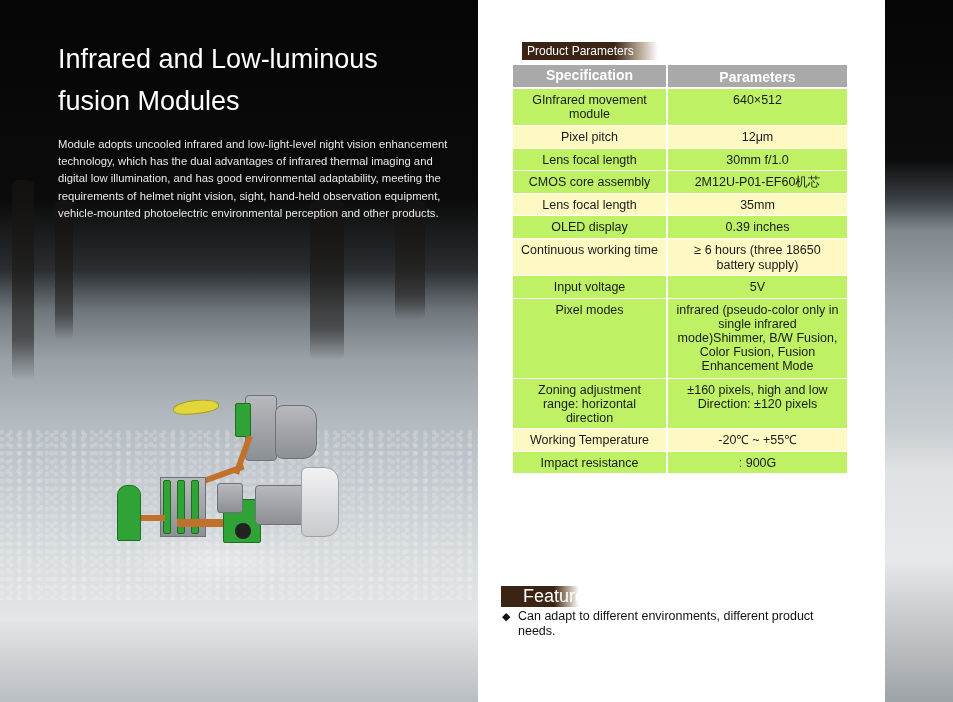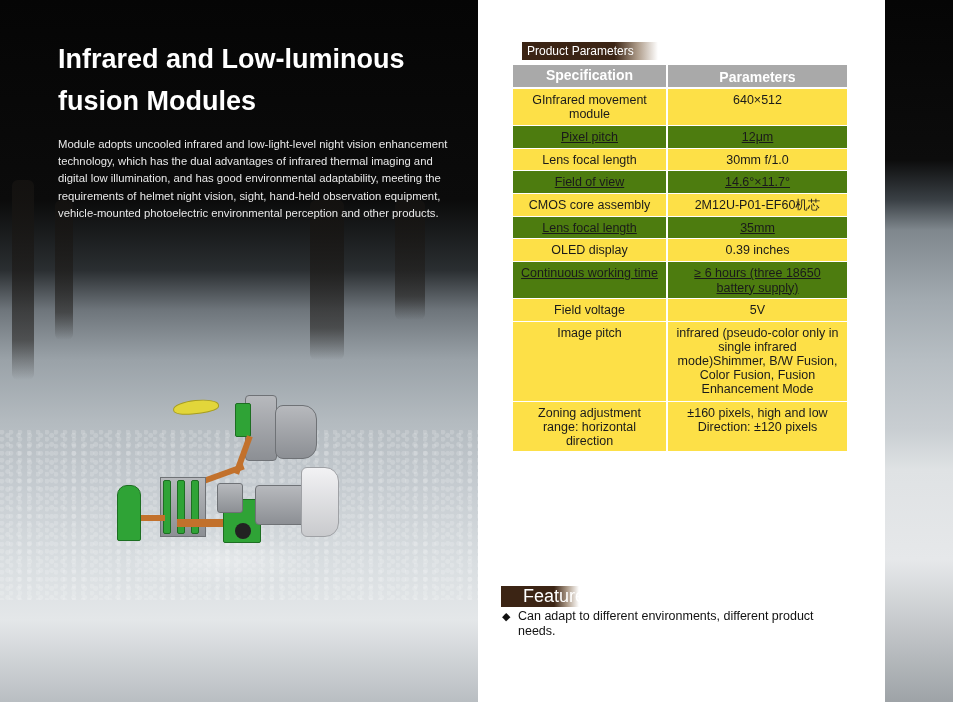--- a/index.html
+++ b/index.html
@@ -22,21 +22,21 @@
     position: absolute; left: 0; top: 430px; width: 478px; height: 170px;
     background:
       radial-gradient(circle at 20% 30%, rgba(255,255,255,0.25) 0 2px, transparent 3px),
       radial-gradient(circle at 70% 60%, rgba(255,255,255,0.25) 0 2px, transparent 3px);
     background-size: 9px 7px, 11px 9px;
     opacity: 0.7;
   }
   .hero-title {
     position: absolute; left: 58px; top: 38px; width: 400px;
     color: #ffffff; font-family: "Liberation Sans", sans-serif;
-    font-size: 27px; line-height: 42px; font-weight: bold;
+    font-size: 27px; line-height: 42px; font-weight: normal;
   }
   .hero-desc {
     position: absolute; left: 58px; top: 136px; width: 392px;
     color: #e8e8e8; font-family: "Liberation Sans", sans-serif;
     font-size: 11.3px; line-height: 17.2px;
   }
 
   
   .module { position: absolute; left: 105px; top: 385px; width: 270px; height: 160px; }
   .module div { position: absolute; }
@@ -77,22 +77,22 @@
     border-right: 2px solid #ffffff; border-bottom: 2px solid #ffffff;
   }
   table.spec th.c1 { width: 155px; vertical-align: top; line-height: 20px; }
   table.spec th.c2 { width: 179px; vertical-align: bottom; line-height: 20px; border-right: none; }
   table.spec td {
     text-align: center; vertical-align: top; line-height: 14.2px;
     padding: 4px 6px 3px 6px;
     border-right: 2px solid #ffffff; border-bottom: 1px solid #ffffff;
   }
   table.spec td.c2 { border-right: none; text-align: center; }
-  table.spec tr.odd td { background: #fde047; }
-  table.spec tr.even td { background: #4d7c0f; text-decoration: underline; }
+  table.spec tr.odd td { background: #bef264; }
+  table.spec tr.even td { background: #fef9c3; }
 
   .feature-list {
     position: absolute; left: 24px; top: 609px; width: 340px;
     font-family: "Liberation Sans", sans-serif; font-size: 12.5px; line-height: 14.5px; color: #111;
     list-style: none;
   }
   .feature-list li { position: relative; padding-left: 16px; }
   .feature-list .bullet { position: absolute; left: 0; top: 0; font-size: 11px; }
 </style>
 </head>
@@ -149,51 +149,55 @@
           <td class="c2">640×512</td>
         </tr>
       <tr class="even">
           <td class="c1" style="height:23px">Pixel pitch</td>
           <td class="c2">12μm</td>
         </tr>
       <tr class="odd">
           <td class="c1" style="height:22px">Lens focal length</td>
           <td class="c2">30mm f/1.0</td>
         </tr>
-      <tr class="even">
-          <td class="c1" style="height:23px">Field of view</td>
-          <td class="c2">14.6°×11.7°</td>
-        </tr>
       <tr class="odd">
           <td class="c1" style="height:23px">CMOS core assembly</td>
           <td class="c2">2M12U-P01-EF60机芯</td>
         </tr>
       <tr class="even">
           <td class="c1" style="height:22px">Lens focal length</td>
           <td class="c2">35mm</td>
         </tr>
       <tr class="odd">
           <td class="c1" style="height:23px">OLED display</td>
           <td class="c2">0.39 inches</td>
         </tr>
       <tr class="even">
           <td class="c1" style="height:37px">Continuous working time</td>
           <td class="c2">≥ 6 hours (three 18650 battery supply)</td>
         </tr>
       <tr class="odd">
-          <td class="c1" style="height:22px">Field voltage</td>
+          <td class="c1" style="height:22px">Input voltage</td>
           <td class="c2">5V</td>
         </tr>
       <tr class="odd">
-          <td class="c1" style="height:80px">Image pitch</td>
+          <td class="c1" style="height:80px">Pixel modes</td>
           <td class="c2">infrared (pseudo-color only in single infrared mode)Shimmer, B/W Fusion, Color Fusion, Fusion Enhancement Mode</td>
         </tr>
       <tr class="odd">
           <td class="c1" style="height:50px">Zoning adjustment range: horizontal direction</td>
           <td class="c2">±160 pixels, high and low Direction: ±120 pixels</td>
+        </tr>
+      <tr class="even">
+          <td class="c1" style="height:23px">Working Temperature</td>
+          <td class="c2">-20℃ ~ +55℃</td>
+        </tr>
+      <tr class="odd">
+          <td class="c1" style="height:22px">Impact resistance</td>
+          <td class="c2">: 900G</td>
         </tr>
     </tbody>
   </table>
 
   <div class="section-tag tag-feature">Feature</div>
   <ul class="feature-list">
     <li>
       <span class="bullet">◆</span>
       <span>Can adapt to different environments, different product needs.</span>
     </li>

